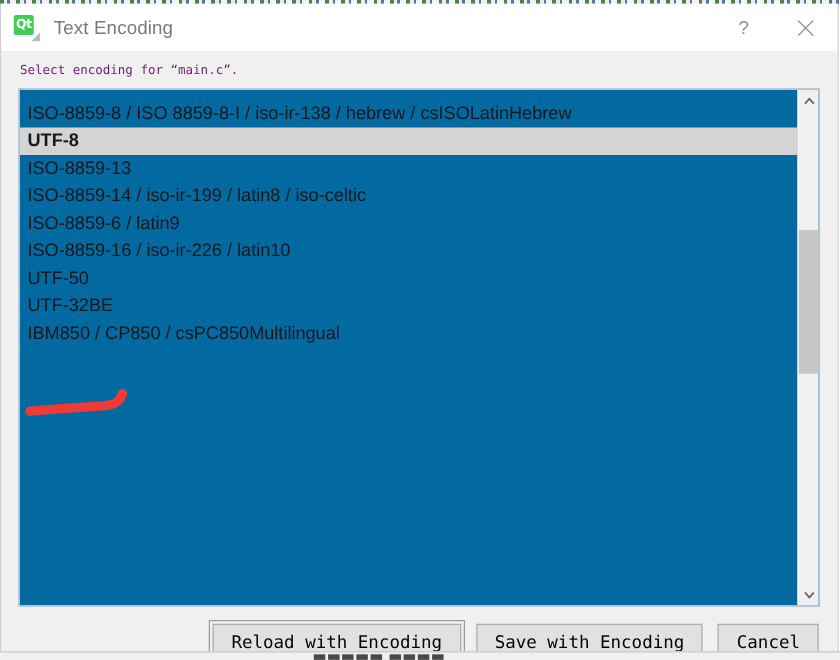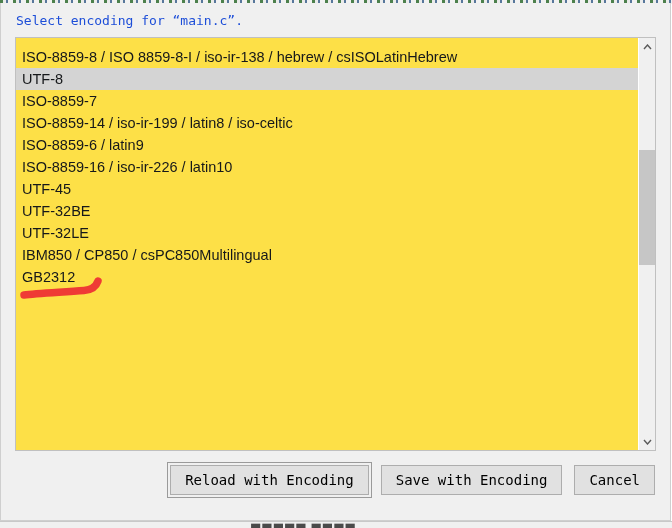--- a/index.html
+++ b/index.html
@@ -126,32 +126,32 @@
     flex: 1 1 auto;
     background: #f0f0f0;
     position: relative;
     display: flex;
     flex-direction: column;
     padding: 0 14px;
     box-sizing: border-box;
   }
   #prompt-label {
     font-family: "DejaVu Sans Mono", monospace;
-    font-size: 13px;
-    color: #1d4ed8;
+    font-size: 10px;
+    color: #701a75;
     padding: 10px 0 9px 1px;
     white-space: nowrap;
     flex: 0 0 auto;
   }
 
   
   #listbox {
     flex: 0 0 auto;
     height: 414px;
-    background: #fde047;
+    background: #0369a1;
     border: 1px solid #c0c0c0;
     box-sizing: border-box;
     position: relative;
     display: flex;
     overflow: hidden;
   }
   #list-items {
     flex: 1 1 auto;
     overflow: hidden;
     padding-top: 8px;
@@ -163,20 +163,21 @@
     line-height: 22px;
     padding-left: 6px;
     font-size: 14.5px;
     color: #16181a;
     font-family: "Liberation Sans", sans-serif;
     white-space: nowrap;
     box-sizing: border-box;
   }
   .enc-row.selected {
     background: #d4d4d4;
+    font-weight: bold;
   }
 
   
   #scrollbar {
     width: 17px;
     flex: 0 0 auto;
     background: #f0f0f0;
     border-left: 1px solid #ffffff;
     position: relative;
     box-sizing: border-box;
@@ -240,39 +241,56 @@
     outline-offset: 2px;
   }
 </style>
 </head>
 <body>
 
 <div id="bg-behind-top"></div>
 
 <div id="dialog">
 
+  <div id="titlebar">
+    <div id="app-icon">
+      <div class="qt-sq">Qt</div>
+      <div class="pencil"></div>
+    </div>
+    <div id="title-text">Text Encoding</div>
+
+    <div id="titlebar-controls">
+      <div class="tb-btn help">
+        <span>?</span>
+      </div>
+      <div class="tb-btn close">
+        <svg width="15" height="15" viewBox="0 0 15 15">
+          <line x1="1.5" y1="1.5" x2="13.5" y2="13.5" stroke="#8c8c8c" stroke-width="1.1"></line>
+          <line x1="13.5" y1="1.5" x2="1.5" y2="13.5" stroke="#8c8c8c" stroke-width="1.1"></line>
+        </svg>
+      </div>
+    </div>
+  </div>
 
   <div id="content">
 
     <div id="prompt-label">Select encoding for “main.c”.</div>
 
     <div id="listbox">
       <div id="list-items">
 
       <div class="enc-row">ISO-8859-8 / ISO 8859-8-I / iso-ir-138 / hebrew / csISOLatinHebrew</div>
           <div class="enc-row selected">UTF-8</div>
-          <div class="enc-row">ISO-8859-7</div>
+          <div class="enc-row">ISO-8859-13</div>
           <div class="enc-row">ISO-8859-14 / iso-ir-199 / latin8 / iso-celtic</div>
           <div class="enc-row">ISO-8859-6 / latin9</div>
           <div class="enc-row">ISO-8859-16 / iso-ir-226 / latin10</div>
-          <div class="enc-row">UTF-45</div>
+          <div class="enc-row">UTF-50</div>
           <div class="enc-row">UTF-32BE</div>
-          <div class="enc-row">UTF-32LE</div>
           <div class="enc-row">IBM850 / CP850 / csPC850Multilingual</div>
-          <div class="enc-row">GB2312</div>
         </div>
 
       <div id="scrollbar">
         <div class="sb-arrow up">
           <svg width="9" height="6" viewBox="0 0 9 6">
             <polyline points="1,5 4.5,1 8,5" fill="none" stroke="#5a5a5a" stroke-width="1.4"></polyline>
           </svg>
         </div>
         <div id="sb-thumb"></div>
         <div class="sb-arrow down">

